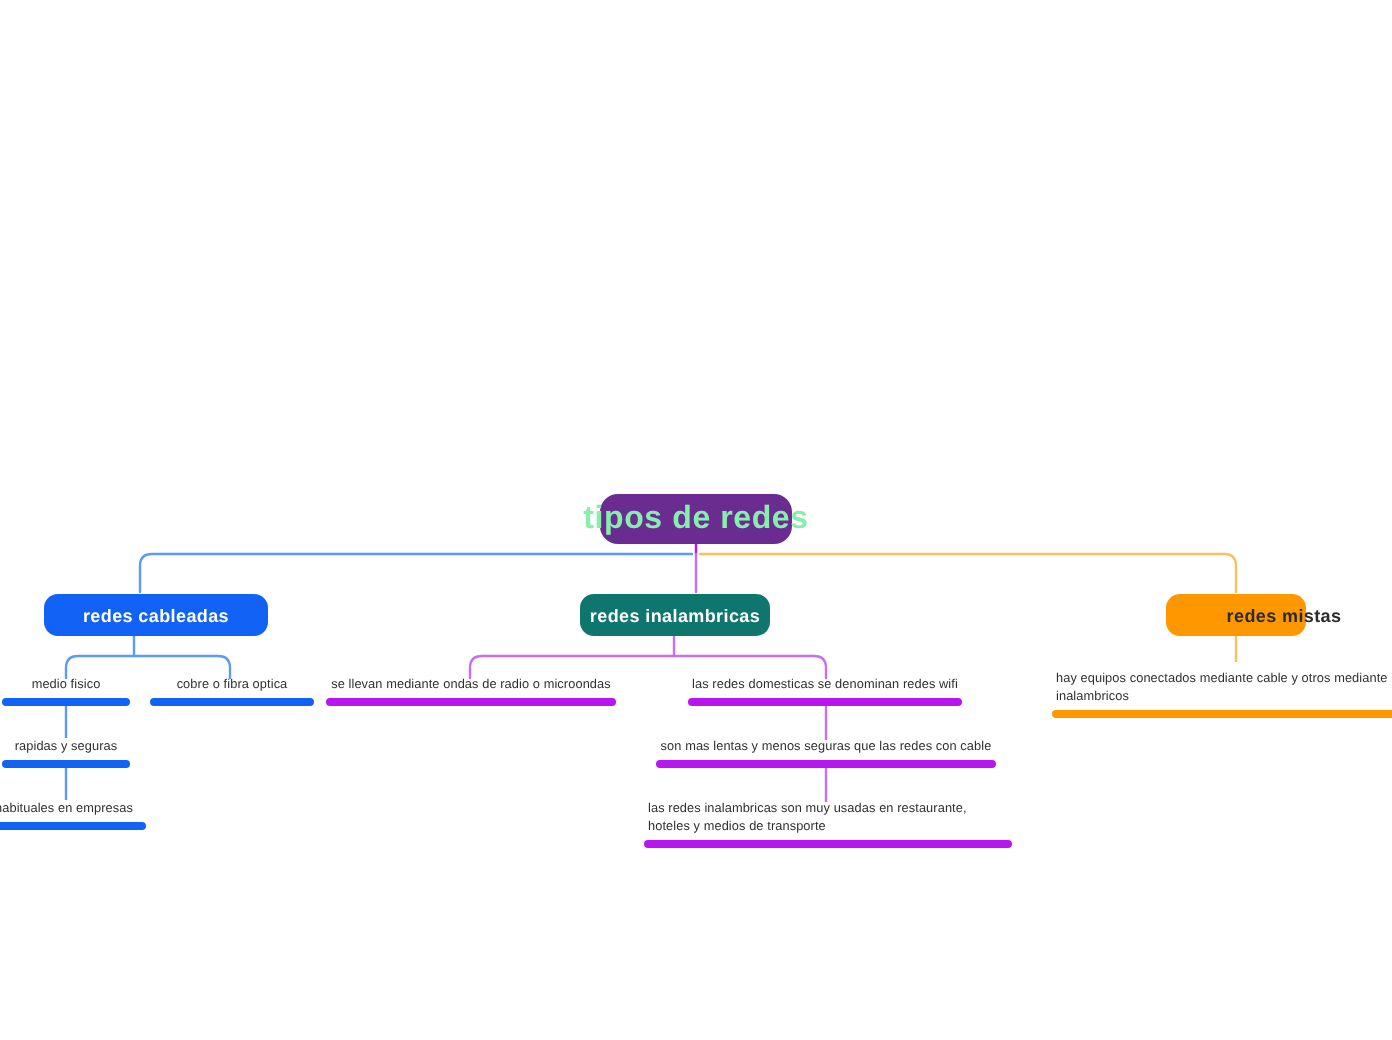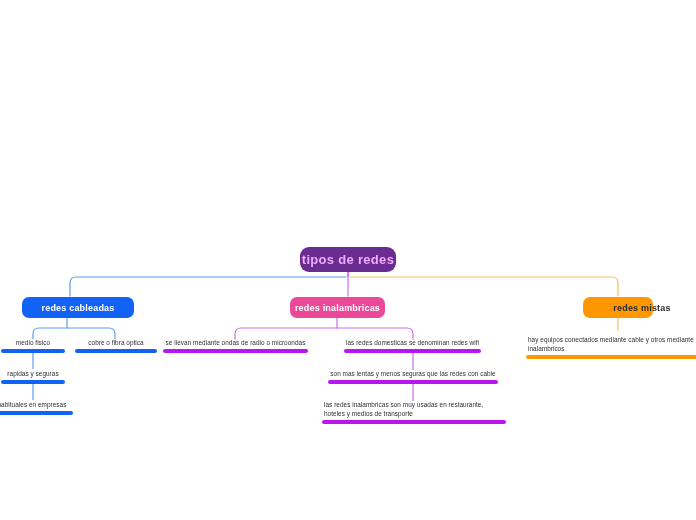--- a/index.html
+++ b/index.html
@@ -38,32 +38,32 @@
     display: flex;
     align-items: center;
     justify-content: center;
     border-radius: 7px;
     font-weight: bold;
     letter-spacing: .2px;
     white-space: nowrap;
   }
   .pill.root {
     background: #6a2c91;
-    color: #f0abfc;
-    font-size: 13px;
+    color: #86efac;
+    font-size: 16px;
     border-radius: 9px;
     letter-spacing: .3px;
   }
   .pill.cable {
     background: #1263f5;
     color: #ffffff;
     font-size: 9px;
   }
   .pill.inal {
-    background: #ec4899;
+    background: #0f766e;
     color: #ffffff;
     font-size: 9px;
   }
   .pill.mixta {
     background: #ff9800;
     color: #2b2b2b;
     font-size: 9px;
   }
 
   

